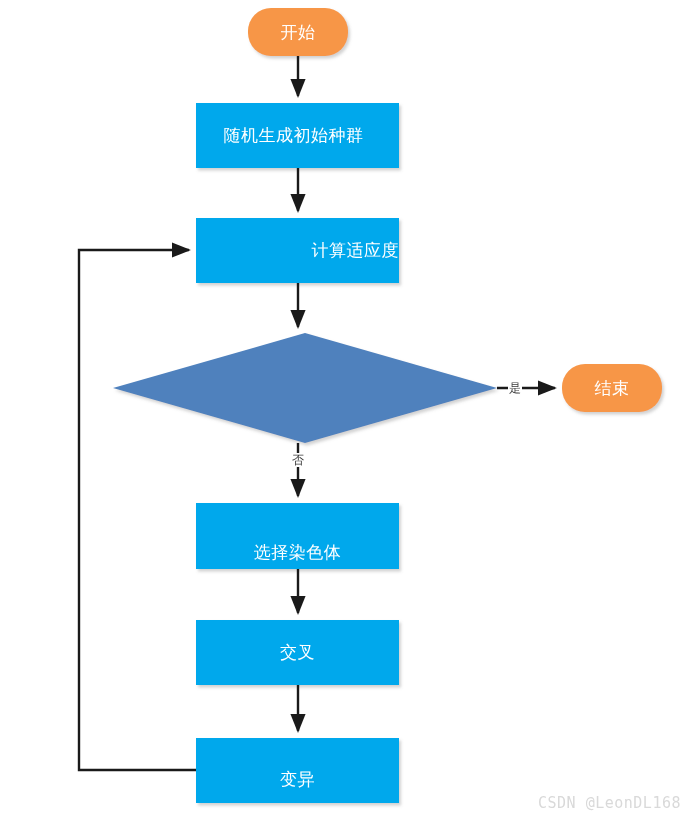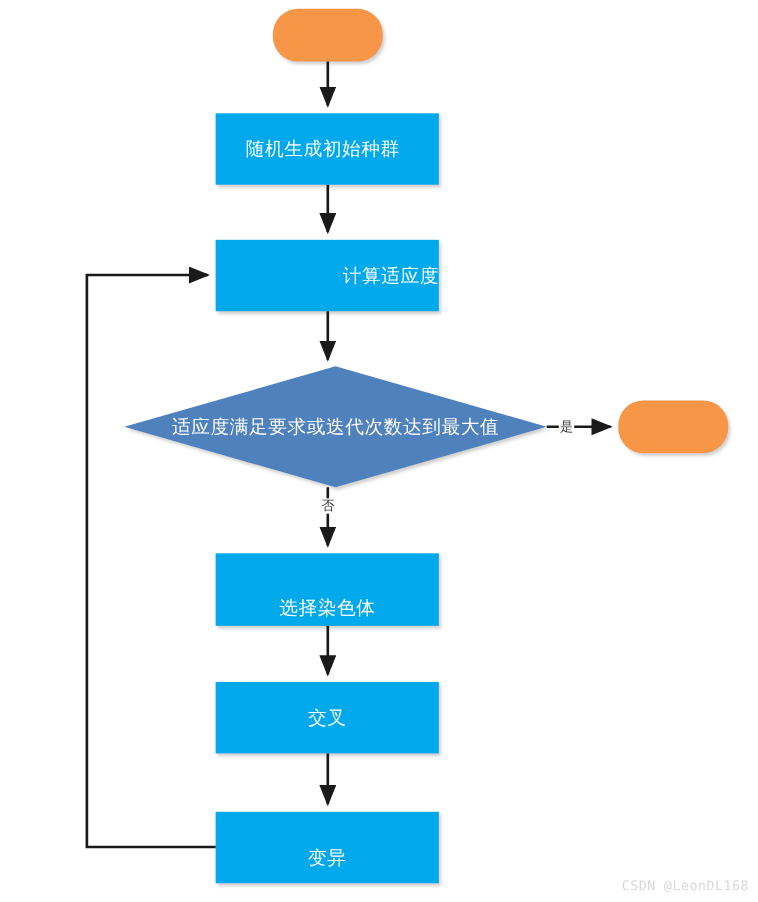--- a/index.html
+++ b/index.html
@@ -42,21 +42,21 @@
     background: #ffffff;
     padding: 0 1px;
     line-height: 14px;
     white-space: nowrap;
   }
   .watermark {
     position: absolute;
     right: 8px;
     bottom: 8px;
     color: #d9d9d9;
-    font-size: 12px;
+    font-size: 15px;
     font-family: "DejaVu Sans Mono", "Liberation Mono", monospace;
     letter-spacing: 0.5px;
     user-select: none;
     white-space: nowrap;
   }
 </style>
 </head>
 <body>
 
 <div id="canvas">
@@ -101,33 +101,36 @@
       <path d="M298,443 L298,496" marker-end="url(#arrow)"></path>
 
       <path d="M298,569 L298,613" marker-end="url(#arrow)"></path>
 
       <path d="M298,685 L298,731" marker-end="url(#arrow)"></path>
 
       <path d="M196,770 L79,770 L79,250 L189,250" marker-end="url(#arrow)"></path>
     </g>
   </svg>
 
+  <div class="node-label" style="left:248px; top:8px; width:100px; height:48px;">
+    <span>开始</span>
+  </div>
 
   <div class="node-label" style="left:196px; top:103px; width:195px; height:65px;">
     <span>随机生成初始种群</span>
   </div>
 
   <div class="node-label" style="left:196px; top:218px; width:203px; height:65px;justify-content:flex-end;">
     <span>计算适应度</span>
   </div>
 
-  <div class="node-label" style="left:113px; top:333px; width:384px; height:110px;">
-    <span>适应度满足要求或迭代次数达到最大值</span>
+
+  <div class="node-label" style="left:562px; top:364px; width:100px; height:48px;">
+    <span>结束</span>
   </div>
-
 
   <div class="node-label" style="left:196px; top:519px; width:203px; height:66px;">
     <span>选择染色体</span>
   </div>
 
   <div class="node-label" style="left:196px; top:620px; width:203px; height:65px;">
     <span>交叉</span>
   </div>
 
   <div class="node-label" style="left:196px; top:747px; width:203px; height:65px;">

